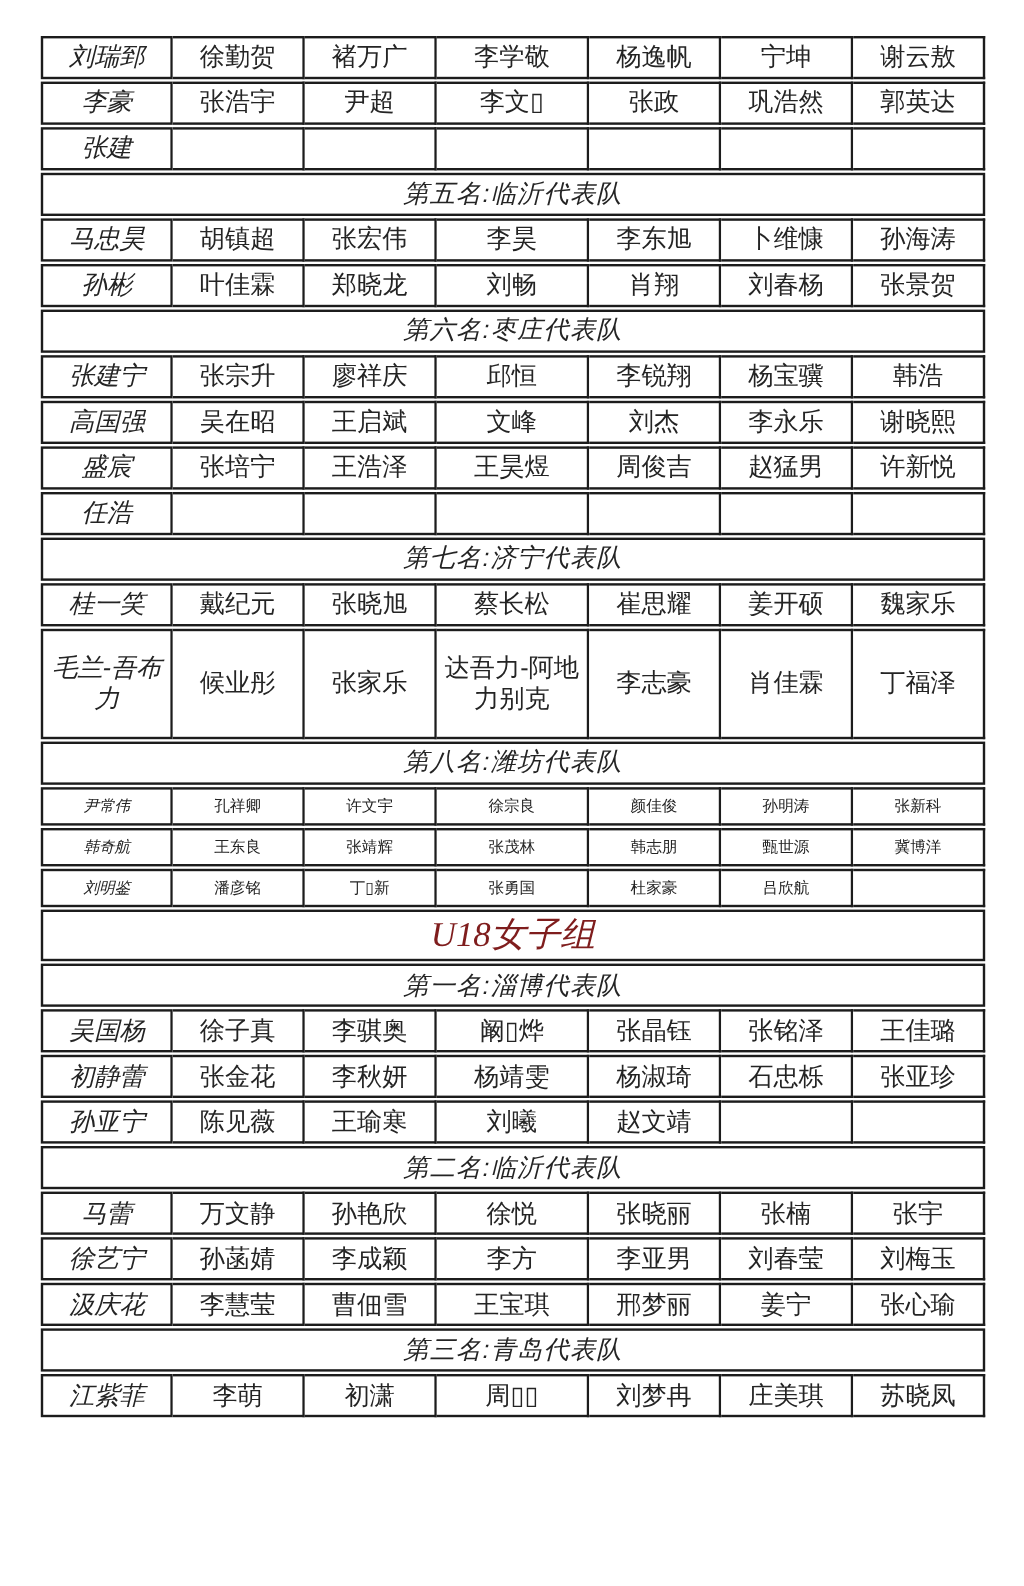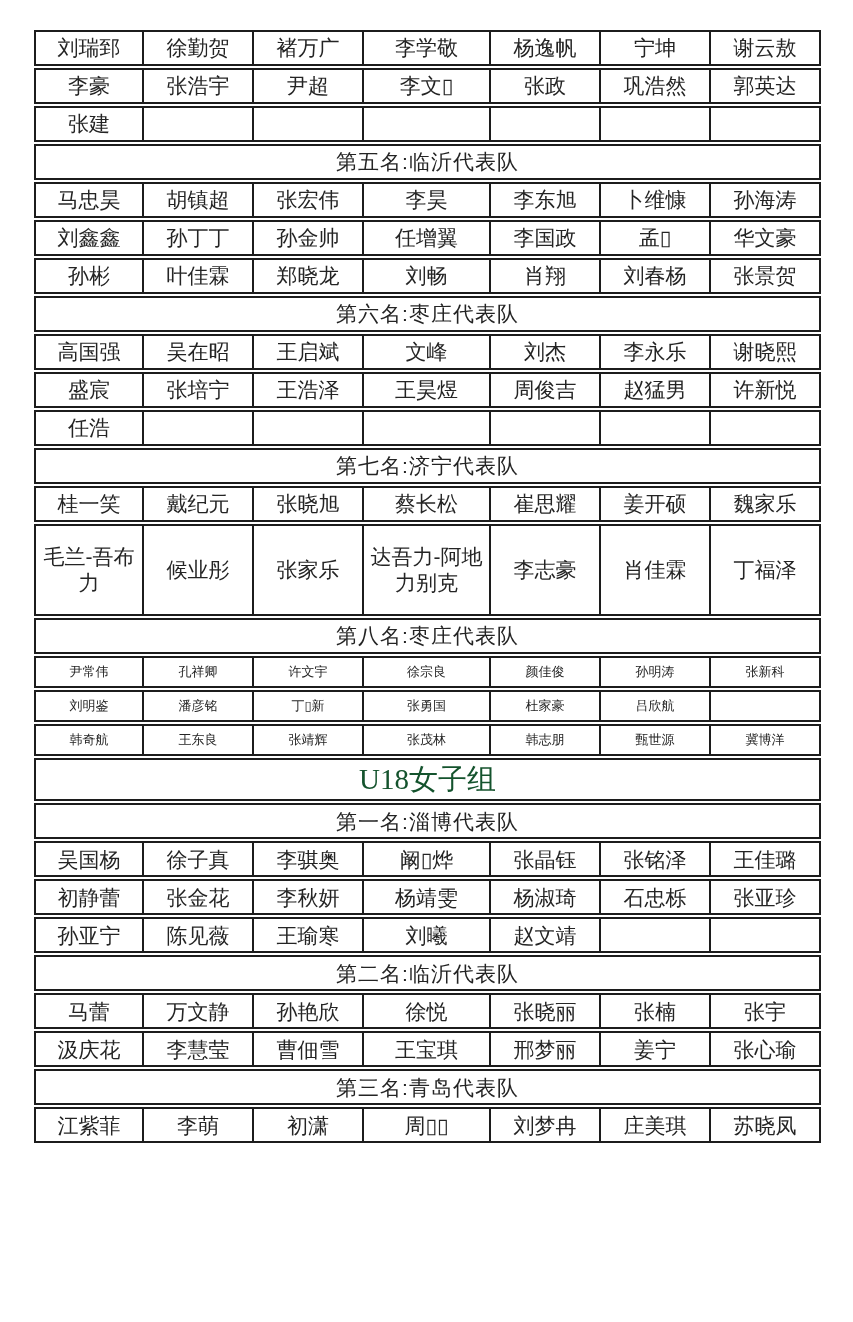--- a/index.html
+++ b/index.html
@@ -28,30 +28,30 @@
     vertical-align: middle;
     color: #242424;
     font-size: 21px;
     line-height: 1.22;
     height: 36px;
     padding: 2px 3px;
     word-break: break-all;
     overflow: hidden;
     background: #ffffff;
   }
-  tr td:first-child { border-left-width: 2px; }
+  tr td:first-child { border-left-width: 2px; font-style: italic; }
   tr.r-small td { font-size: 13px; height: 32px; }
   tr.r-twoline td { height: 60px; }
   tr.r-tall td { height: 92px; }
   tr.r-header td { font-size: 21px; height: 36px; letter-spacing: 1px; }
   tr.r-group td {
     font-family: "Liberation Serif", "DejaVu Serif", serif;
     font-size: 29px;
     height: 42px;
-    color: #14532d;
+    color: #7f1d1d;
   }
 </style>
 </head>
 <body>
 
 <div class="page">
   <table class="roster">
     <colgroup>
         <col style="width: 110px;">
         <col style="width: 110px;">
@@ -95,39 +95,39 @@
         <tr class="r-default">
           <td>马忠昊</td>
           <td>胡镇超</td>
           <td>张宏伟</td>
           <td>李昊</td>
           <td>李东旭</td>
           <td>卜维慷</td>
           <td>孙海涛</td>
         </tr>
         <tr class="r-default">
-          <td>刘鑫鑫</td>
-          <td>孙丁丁</td>
-          <td>孙金帅</td>
-          <td>任增翼</td>
-          <td>李国政</td>
-          <td>孟▯</td>
-          <td>华文豪</td>
-        </tr>
-        <tr class="r-default">
           <td>孙彬</td>
           <td>叶佳霖</td>
           <td>郑晓龙</td>
           <td>刘畅</td>
           <td>肖翔</td>
           <td>刘春杨</td>
           <td>张景贺</td>
         </tr>
         <tr class="r-header">
           <td colspan="7">第六名:枣庄代表队</td>
+        </tr>
+        <tr class="r-default">
+          <td>张建宁</td>
+          <td>张宗升</td>
+          <td>廖祥庆</td>
+          <td>邱恒</td>
+          <td>李锐翔</td>
+          <td>杨宝骥</td>
+          <td>韩浩</td>
         </tr>
         <tr class="r-default">
           <td>高国强</td>
           <td>吴在昭</td>
           <td>王启斌</td>
           <td>文峰</td>
           <td>刘杰</td>
           <td>李永乐</td>
           <td>谢晓熙</td>
         </tr>
@@ -164,49 +164,49 @@
         <tr class="r-tall">
           <td>毛兰-吾布力</td>
           <td>候业彤</td>
           <td>张家乐</td>
           <td>达吾力-阿地力别克</td>
           <td>李志豪</td>
           <td>肖佳霖</td>
           <td>丁福泽</td>
         </tr>
         <tr class="r-header">
-          <td colspan="7">第八名:枣庄代表队</td>
+          <td colspan="7">第八名:潍坊代表队</td>
         </tr>
         <tr class="r-small">
           <td>尹常伟</td>
           <td>孔祥卿</td>
           <td>许文宇</td>
           <td>徐宗良</td>
           <td>颜佳俊</td>
           <td>孙明涛</td>
           <td>张新科</td>
         </tr>
         <tr class="r-small">
-          <td>刘明鉴</td>
-          <td>潘彦铭</td>
-          <td>丁▯新</td>
-          <td>张勇国</td>
-          <td>杜家豪</td>
-          <td>吕欣航</td>
-          <td></td>
-        </tr>
-        <tr class="r-small">
           <td>韩奇航</td>
           <td>王东良</td>
           <td>张靖辉</td>
           <td>张茂林</td>
           <td>韩志朋</td>
           <td>甄世源</td>
           <td>冀博洋</td>
         </tr>
+        <tr class="r-small">
+          <td>刘明鉴</td>
+          <td>潘彦铭</td>
+          <td>丁▯新</td>
+          <td>张勇国</td>
+          <td>杜家豪</td>
+          <td>吕欣航</td>
+          <td></td>
+        </tr>
         <tr class="r-group">
           <td colspan="7">U18女子组</td>
         </tr>
         <tr class="r-header">
           <td colspan="7">第一名:淄博代表队</td>
         </tr>
         <tr class="r-default">
           <td>吴国杨</td>
           <td>徐子真</td>
           <td>李骐奥</td>
@@ -239,20 +239,29 @@
         <tr class="r-default">
           <td>马蕾</td>
           <td>万文静</td>
           <td>孙艳欣</td>
           <td>徐悦</td>
           <td>张晓丽</td>
           <td>张楠</td>
           <td>张宇</td>
         </tr>
         <tr class="r-default">
+          <td>徐艺宁</td>
+          <td>孙菡婧</td>
+          <td>李成颖</td>
+          <td>李方</td>
+          <td>李亚男</td>
+          <td>刘春莹</td>
+          <td>刘梅玉</td>
+        </tr>
+        <tr class="r-default">
           <td>汲庆花</td>
           <td>李慧莹</td>
           <td>曹佃雪</td>
           <td>王宝琪</td>
           <td>邢梦丽</td>
           <td>姜宁</td>
           <td>张心瑜</td>
         </tr>
         <tr class="r-header">
           <td colspan="7">第三名:青岛代表队</td>

